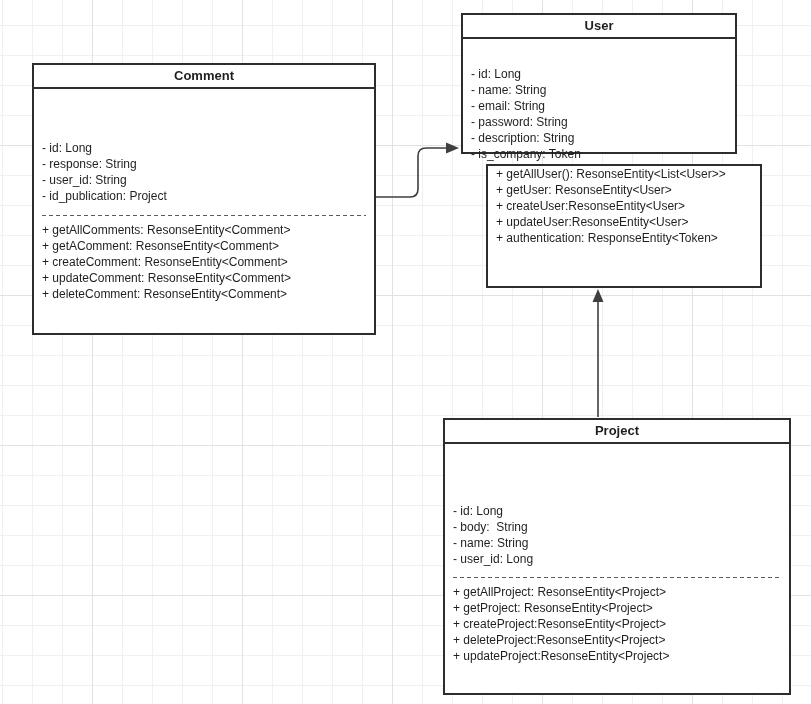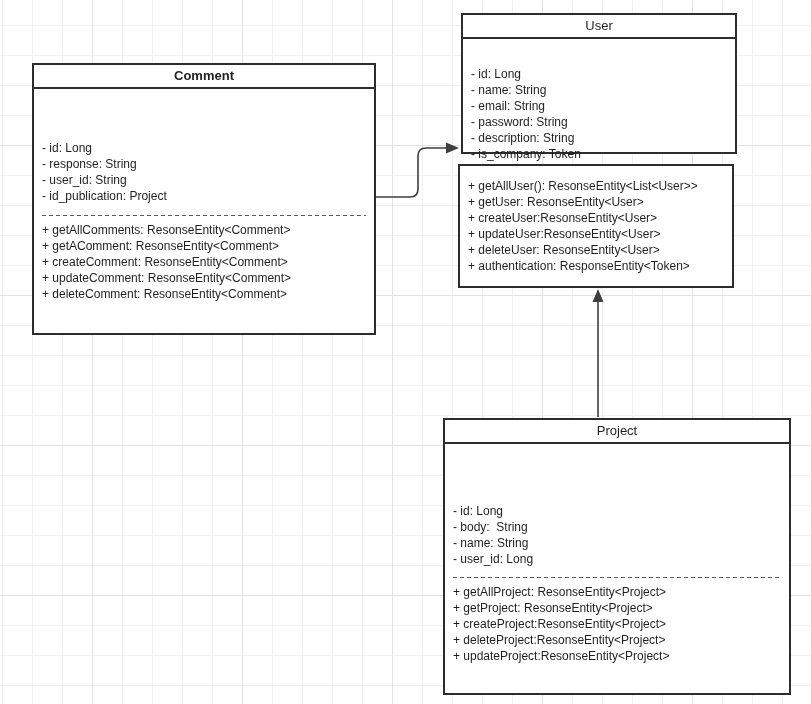--- a/index.html
+++ b/index.html
@@ -29,21 +29,21 @@
   }
   .class-title{
     border-bottom:2px solid #2d2d2d;
     text-align:center;
     font-size:13px;
     line-height:22px;
     height:22px;
     white-space:pre;
     font-weight:bold;
   }
-  .class-title.bold{font-weight:normal;}
+  .class-title.bold{font-weight:bold;}
   .class-body{
     padding:0 8px;
     font-size:12px;
     margin-top:14px;
   }
   .mline{
     line-height:16px;
     height:16px;
     white-space:pre;
     overflow:hidden;
@@ -94,26 +94,25 @@
     <div class="class-body" style="padding-top:13px;">
       <div class="mline">- id: Long</div>
       <div class="mline">- name: String</div>
       <div class="mline">- email: String</div>
       <div class="mline">- password: String</div>
       <div class="mline">- description: String</div>
       <div class="mline">- is_company: Token</div>
     </div>
   </div>
 
-  <div class="methods-box" style="left:458px;top:164px;width:276px;height:124px;padding-top:12px;">
+  <div class="methods-box" style="left:486px;top:164px;width:276px;height:124px;">
       <div class="mline">+ getAllUser(): ResonseEntity&lt;List&lt;User&gt;&gt;</div>
       <div class="mline">+ getUser: ResonseEntity&lt;User&gt;</div>
       <div class="mline">+ createUser:ResonseEntity&lt;User&gt;</div>
       <div class="mline">+ updateUser:ResonseEntity&lt;User&gt;</div>
-      <div class="mline">+ deleteUser: ResonseEntity&lt;User&gt;</div>
       <div class="mline">+ authentication: ResponseEntity&lt;Token&gt;</div>
   </div>
 
   <div class="class-box" style="left:443px;top:418px;width:348px;height:277px;">
     <div class="class-title bold">Project</div>
     <div class="class-body" style="padding-top:45px;">
       <div class="mline">- id: Long</div>
       <div class="mline">- body:  String</div>
       <div class="mline">- name: String</div>
       <div class="mline">- user_id: Long</div>

